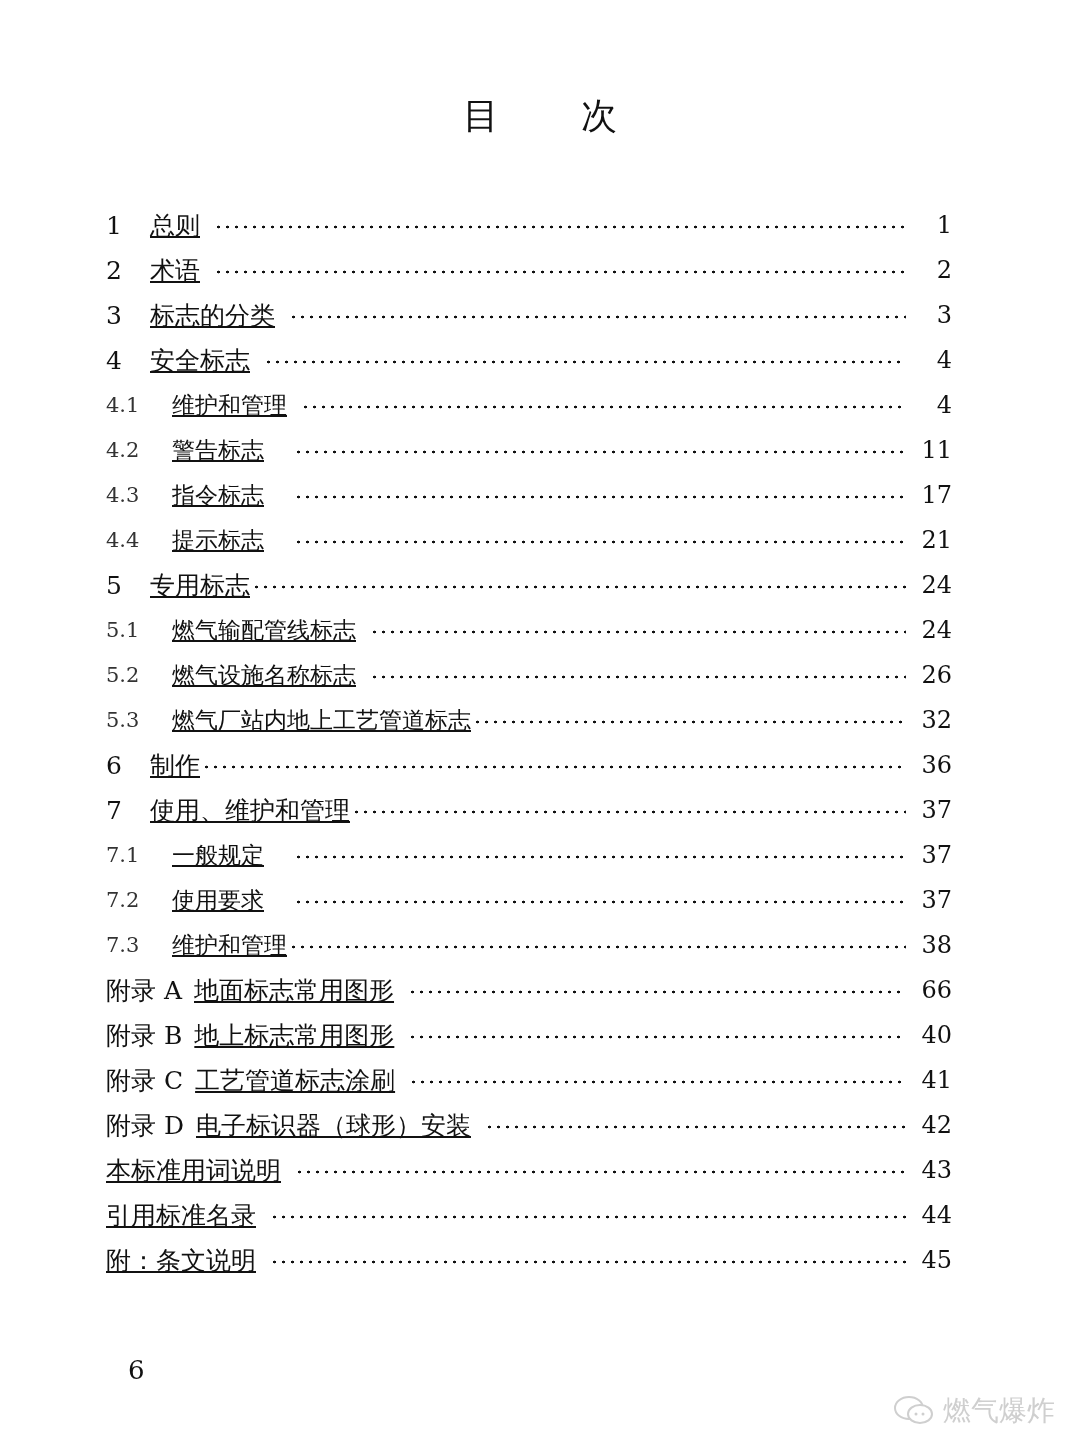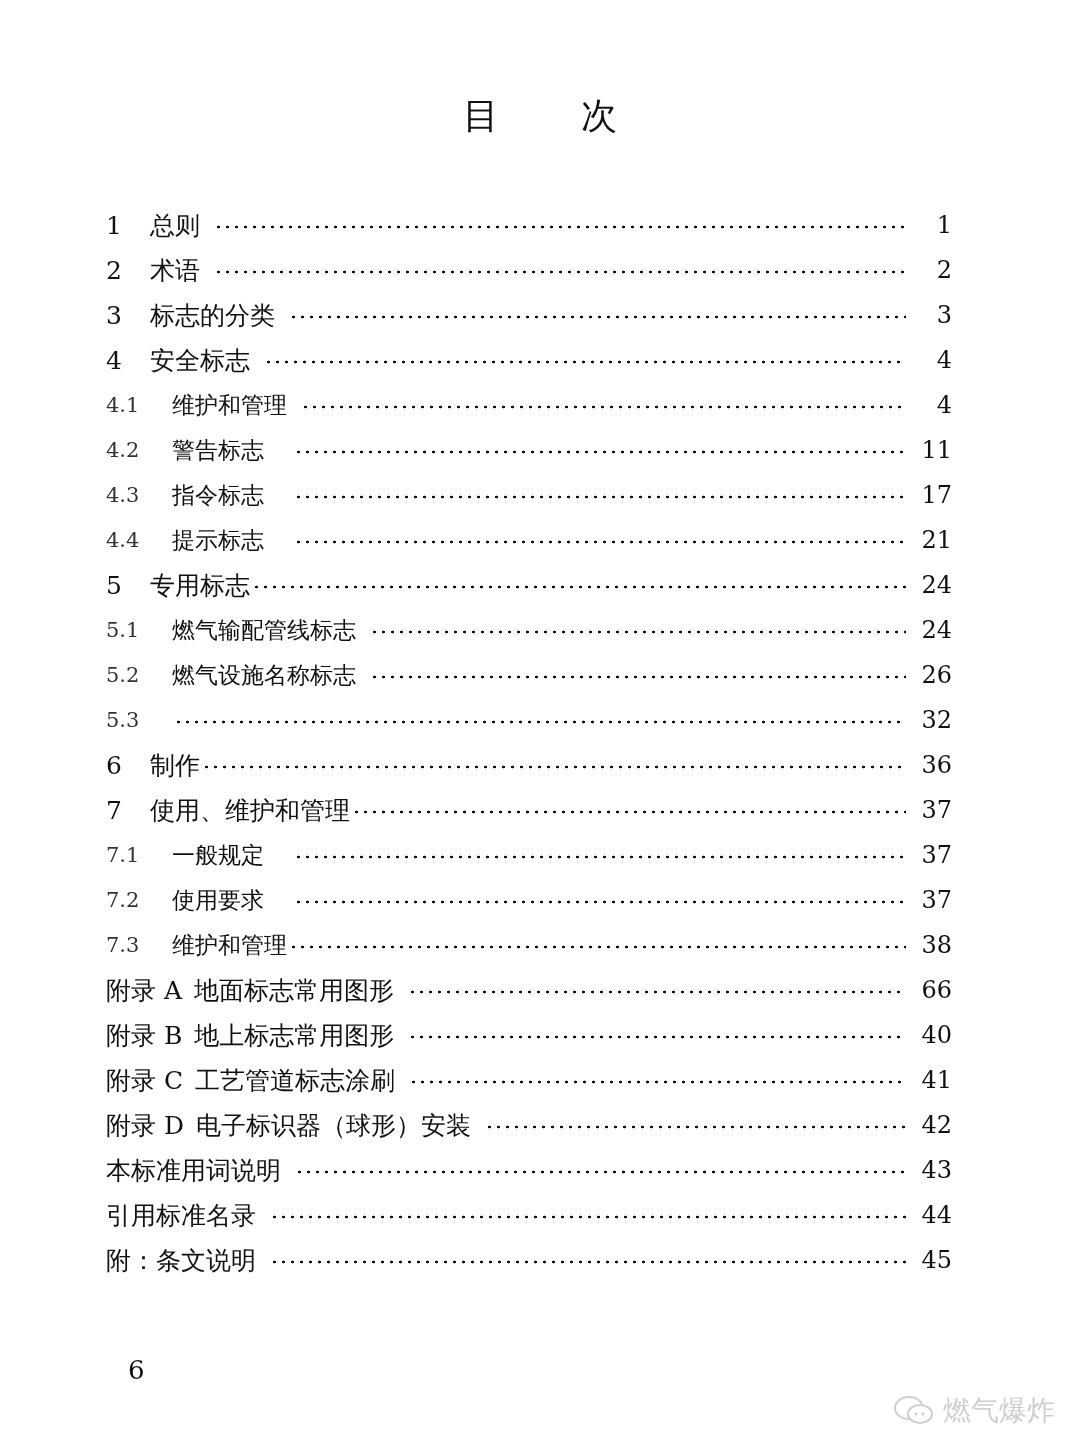--- a/index.html
+++ b/index.html
@@ -15,21 +15,21 @@
   .title span { display: inline-block; }
   .title .gap { width: 82px; }
   .toc { position: absolute; top: 205px; left: 106px; width: 846px; }
   .row {
     position: absolute; left: 0; width: 846px; height: 40px;
     display: flex; align-items: center; font-size: 25px;
   }
   .num { display: inline-block; width: 44px; flex: none; }
   .sub .num { width: 66px; font-size: 21px; color: #333; }
   .app .num { width: auto; margin-right: 12px; }
-  .label { flex: none; white-space: nowrap; }
+  .label { flex: none; white-space: nowrap; text-decoration: underline; }
   .sub .label { font-size: 23px; }
   .dots {
     flex: 1 1 auto; margin: 0 12px 0 14px; height: 4px;
     background-image: radial-gradient(circle, #111 1.3px, transparent 1.6px);
     background-size: 9px 4px; background-repeat: repeat-x;
     position: relative; top: 2px;
   }
   .tight .dots { margin-left: 2px; }
   .page { flex: none; width: 34px; text-align: right; font-size: 24px; }
   .footer-page {
@@ -110,20 +110,21 @@
       <span class="page">24</span>
     </div>
   <div class="row sub" style="top:450px">
       <span class="num">5.2</span>
       <span class="label">燃气设施名称标志</span>
       <span class="dots"></span>
       <span class="page">26</span>
     </div>
   <div class="row sub tight" style="top:495px">
       <span class="num">5.3</span>
+      <span class="label">燃气厂站内地上工艺管道标志</span>
       <span class="dots"></span>
       <span class="page">32</span>
     </div>
   <div class="row tight" style="top:540px">
       <span class="num">6</span>
       <span class="label">制作</span>
       <span class="dots"></span>
       <span class="page">36</span>
     </div>
   <div class="row tight" style="top:585px">

